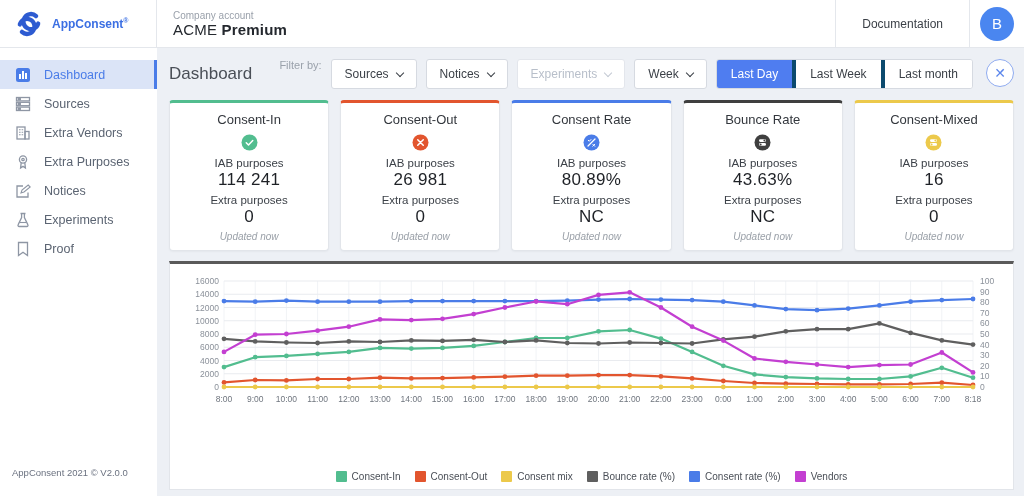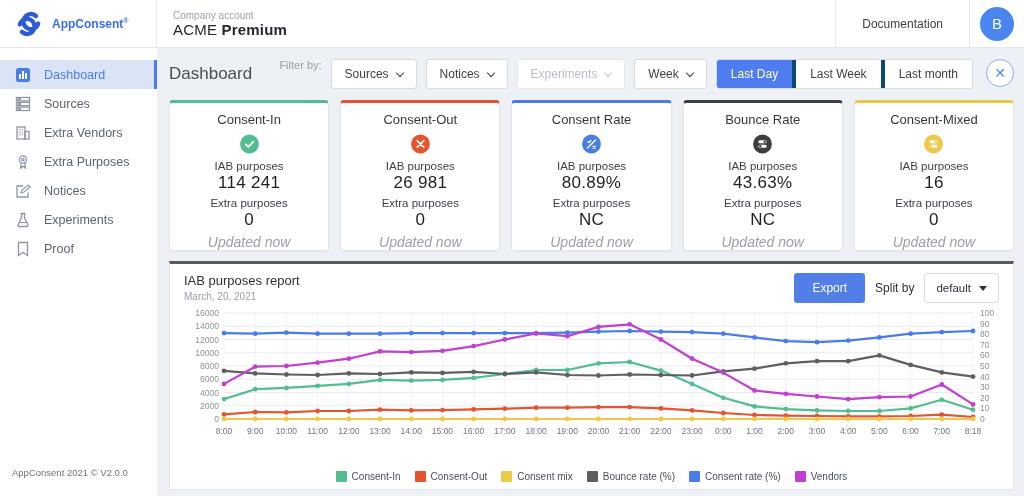--- a/index.html
+++ b/index.html
@@ -56,21 +56,21 @@
 
   
   .cards-row { display:flex; gap:11px; margin-bottom:10px; }
   .card { flex:1; background:#fff; border:1px solid #e2e5ea; border-top:3px solid #999;
     border-radius:4px; height:151px; display:flex; flex-direction:column; align-items:center;
     padding-top:9px; box-shadow:0 1px 2px rgba(0,0,0,.04); }
   .card-title { font-size:13px; color:#33373d; }
   .card-icon { width:33px; height:33px; margin:7px 0 6px; }
   .card-sub { font-size:11.5px; color:#3c4148; }
   .card-value { font-size:17px; color:#1e2126; margin:1px 16px 4px; letter-spacing:.3px; }
-  .card-updated { font-size:14px; font-style:italic; color:#9aa0a8; margin-top:auto; }
+  .card-updated { font-size:10px; font-style:italic; color:#9aa0a8; margin-top:auto; margin-bottom:8px; }
 
   
   .report-panel { background:#fff; border:1px solid #e2e5ea; border-top:3px solid #5a5a5a;
     flex:1; padding:9px 14px 4px; display:flex; flex-direction:column; overflow:hidden; }
   .report-head { display:flex; align-items:flex-start; margin-bottom:2px; }
   .report-title { font-size:13px; color:#2d3137; }
   .report-subtitle { font-size:10px; color:#9aa1ab; margin-top:3px; }
   .report-actions { margin-left:auto; display:flex; align-items:center; gap:10px; }
   .export-btn { background:#517ee7; color:#fff; border:none; border-radius:3px; height:30px;
     padding:0 18px; font-size:12px; cursor:pointer; font-family:"Liberation Sans", sans-serif; }
@@ -271,34 +271,20 @@
         </svg>
         <span class="card-sub">IAB purposes</span>
         <span class="card-value">16</span>
         <span class="card-sub">Extra purposes</span>
         <span class="card-value">0</span>
         <span class="card-updated">Updated now</span>
       </div>
     </div>
 
     <div class="report-panel">
-      <div class="report-head">
-        <div>
-          <div class="report-title">IAB purposes report</div>
-          <div class="report-subtitle">March, 20, 2021</div>
-        </div>
-        <div class="report-actions">
-          <button class="export-btn">Export</button>
-          <span class="splitby-label">Split by</span>
-          <div class="split-select">
-            <span>default</span>
-            <span class="tri-down"></span>
-          </div>
-        </div>
-      </div>
       <div class="chart-wrap">
         <svg id="chart" width="821" height="140">
             <line x1="40" y1="8" x2="40" y2="114" stroke="#f1f3f6" stroke-width="1"></line>
             <line x1="71.20833333333333" y1="8" x2="71.20833333333333" y2="114" stroke="#f1f3f6" stroke-width="1"></line>
             <line x1="102.41666666666666" y1="8" x2="102.41666666666666" y2="114" stroke="#f1f3f6" stroke-width="1"></line>
             <line x1="133.625" y1="8" x2="133.625" y2="114" stroke="#f1f3f6" stroke-width="1"></line>
             <line x1="164.83333333333331" y1="8" x2="164.83333333333331" y2="114" stroke="#f1f3f6" stroke-width="1"></line>
             <line x1="196.04166666666666" y1="8" x2="196.04166666666666" y2="114" stroke="#f1f3f6" stroke-width="1"></line>
             <line x1="227.25" y1="8" x2="227.25" y2="114" stroke="#f1f3f6" stroke-width="1"></line>
             <line x1="258.45833333333337" y1="8" x2="258.45833333333337" y2="114" stroke="#f1f3f6" stroke-width="1"></line>

